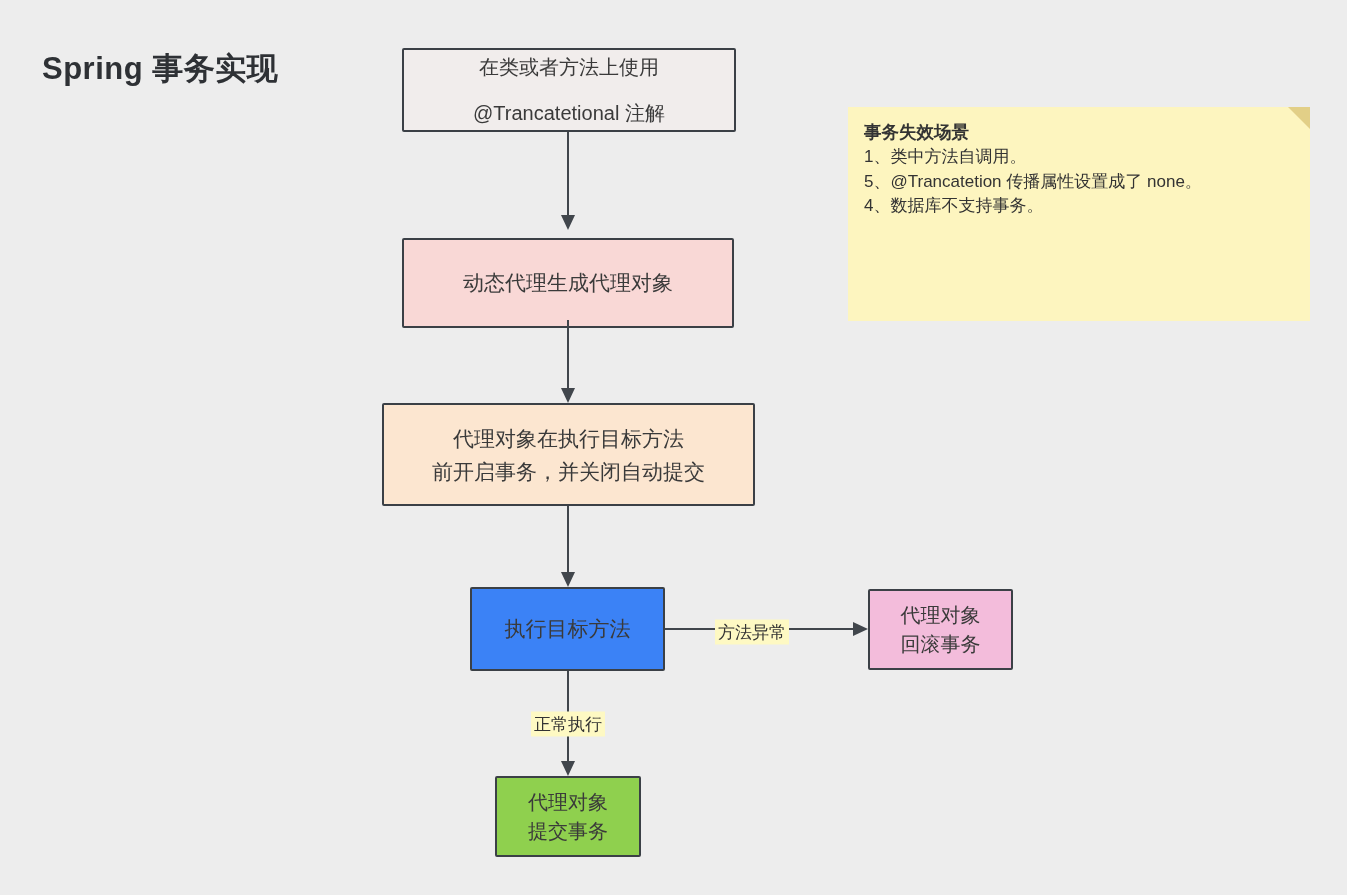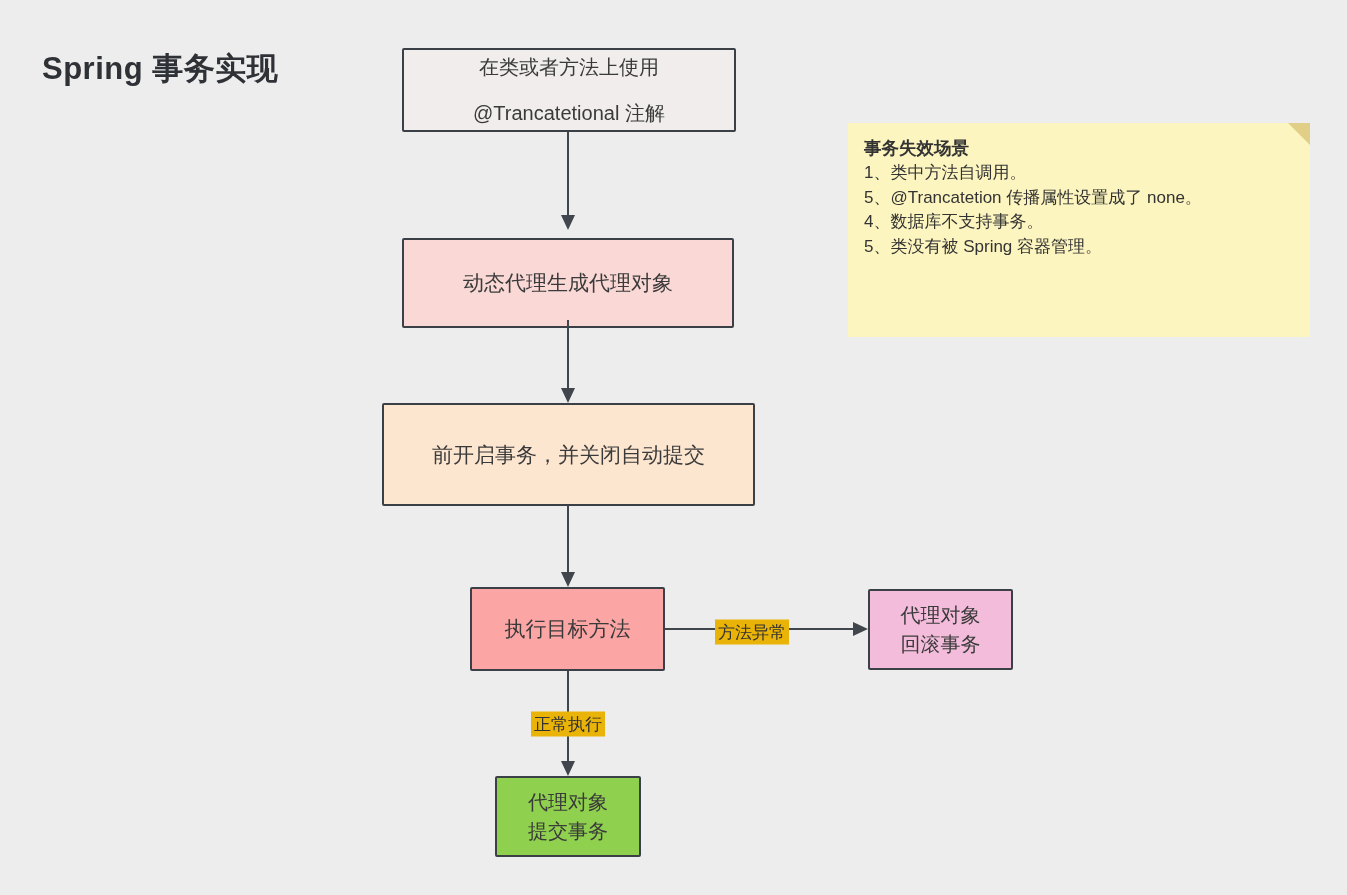--- a/index.html
+++ b/index.html
@@ -42,28 +42,28 @@
     border-left:7px solid transparent; border-right:7px solid transparent;
     border-top:15px solid #41464c;
   }
   .arrow-head-right {
     position:absolute; width:0; height:0;
     border-top:7px solid transparent; border-bottom:7px solid transparent;
     border-left:15px solid #41464c;
   }
   .edge-label {
     position:absolute; transform:translate(-50%,-50%);
-    background:#eab308; color:#333333;
+    background:#fef9c3; color:#333333;
     font-size:17px; padding:1px 3px; white-space:nowrap;
   }
 
   
   .note {
     position:absolute; left:848px; top:107px; width:462px; height:214px;
-    background:#fdf5bf; padding:13px 16px 0 16px; color:#333333;margin-top:16px;
+    background:#fdf5bf; padding:13px 16px 0 16px; color:#333333;
   }
   .note-fold {
     position:absolute; top:0; right:0; width:0; height:0;
     border-top:22px solid #e2cf87; border-left:22px solid transparent;
   }
   .note-heading { font-size:17.5px; font-weight:bold; line-height:25px; }
   .note-item { font-size:17px; line-height:24.5px; }
 </style>
 </head>
 <body>
@@ -81,27 +81,28 @@
   <div class="arrow-head-down" style="left:561px; top:215px;"></div>
 
   <div class="node node-dynamic-proxy" style="background-color: rgb(249, 216, 214);">
     <span>动态代理生成代理对象</span>
   </div>
 
   <div class="vline" style="left:567px; top:320px; height:70px;"></div>
   <div class="arrow-head-down" style="left:561px; top:388px;"></div>
 
   <div class="node node-open-tx" style="background-color: rgb(252, 230, 208);">
+    <span>代理对象在执行目标方法</span>
     <span>前开启事务，并关闭自动提交</span>
   </div>
 
   <div class="vline" style="left:567px; top:506px; height:68px;"></div>
   <div class="arrow-head-down" style="left:561px; top:572px;"></div>
 
-  <div class="node node-execute" style="background-color: #fca5a5; text-align: right;">
+  <div class="node node-execute" style="background-color: #3b82f6; text-align: right;">
     <span>执行目标方法</span>
   </div>
 
   <div class="hline" style="left:665px; top:628px; width:190px;"></div>
   <div class="arrow-head-right" style="left:853px; top:622px;"></div>
   <div class="edge-label" style="left:752px; top:632px;">方法异常</div>
 
   <div class="node node-rollback" style="background-color: rgb(243, 188, 219);">
     <span>代理对象</span>
     <span>回滚事务</span>
@@ -115,16 +116,15 @@
     <span>代理对象</span>
     <span>提交事务</span>
   </div>
 
   <div class="note" style="background-color: rgb(253, 245, 191);">
     <div class="note-fold"></div>
     <div class="note-heading">事务失效场景</div>
     <div class="note-item">1、类中方法自调用。</div>
     <div class="note-item">5、@Trancatetion 传播属性设置成了 none。</div>
     <div class="note-item">4、数据库不支持事务。</div>
-    <div class="note-item">5、类没有被 Spring 容器管理。</div>
   </div>
 
 </div>
 
 </body></html>

